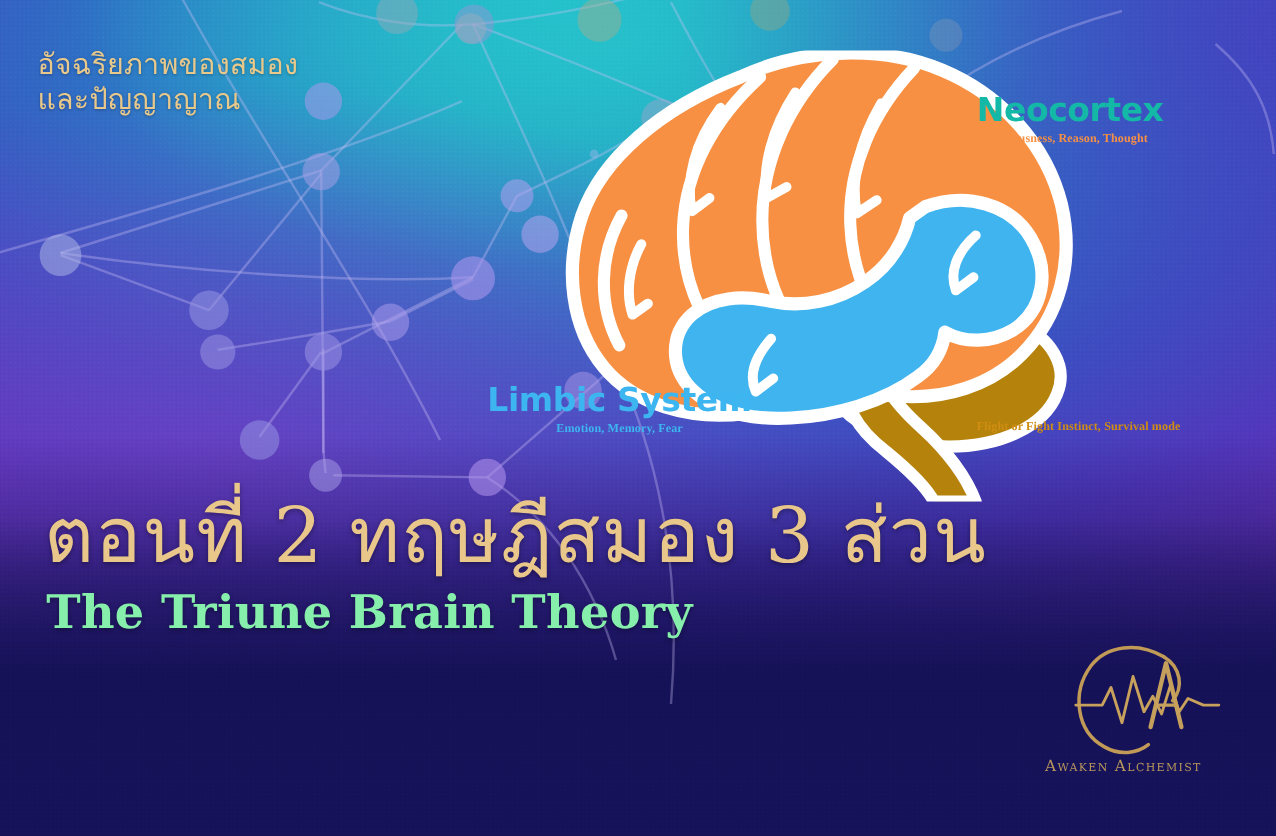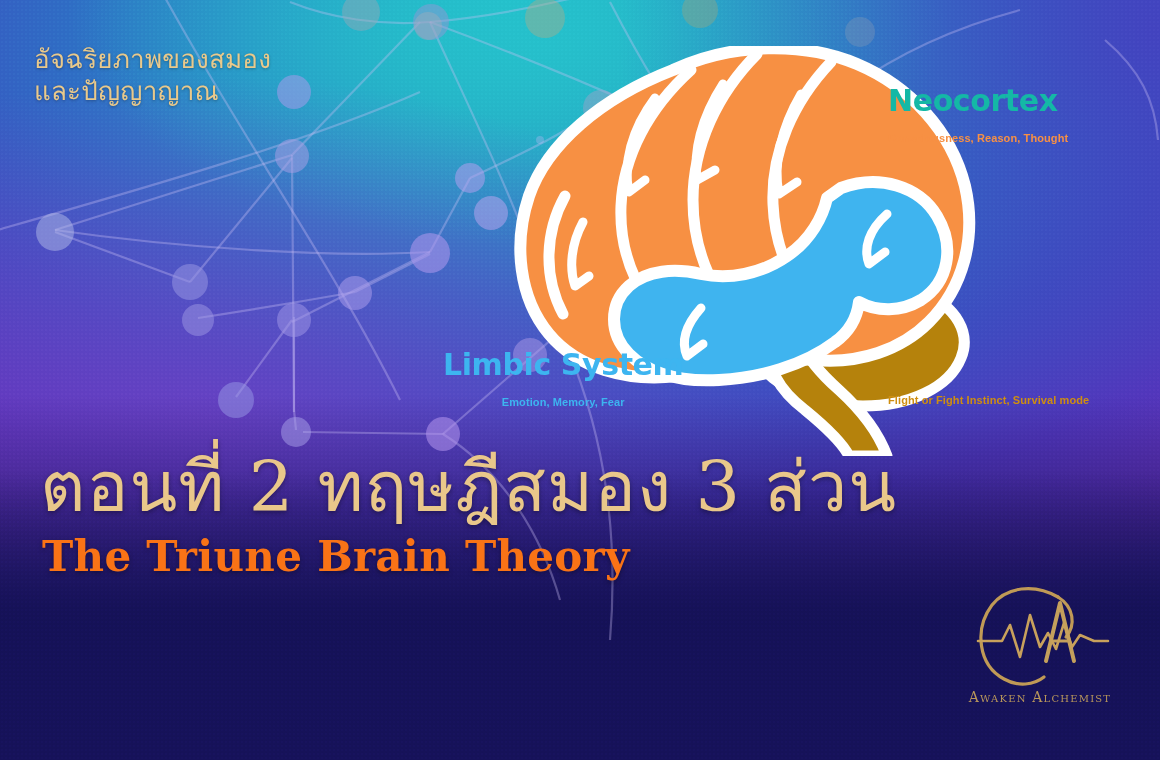--- a/index.html
+++ b/index.html
@@ -67,25 +67,25 @@
   .blabel { position:absolute; }
   .blabel .ltitle {
     font-family:"DejaVu Sans", sans-serif;
     font-weight:bold;
     font-size:30px;
     line-height:1;
     letter-spacing:-0.4px;
     white-space:nowrap;
   }
   .blabel .lsub {
-    font-family:Liberation Sans, sans-serif;
+    font-family:Liberation Serif, serif;
     font-weight:bold;
     font-size:11px;
     line-height:1.2;
-    margin-top:16px;
+    margin-top:4px;
     letter-spacing:0.1px;
     white-space:nowrap;
   }
 
   #label-neocortex  { left:888px; top:86px;  }
   #label-neocortex .ltitle { color:#14b8a6; }
   #label-neocortex .lsub   { color:#f79044; }
 
   #label-limbic     { left:443px; top:350px;text-align:center; }
   #label-limbic .ltitle { color:#3db5f0; }
@@ -101,36 +101,35 @@
     color:#e9c78a;
     font-family:"DejaVu Serif", serif;
     font-size:70px;
     line-height:1;
     letter-spacing:1px;
     white-space:nowrap;
     text-shadow:0 2px 5px rgba(0,0,0,0.35);
   }
   #title-en {
     position:absolute; left:42px; top:536px;
-    color:#f97316;
+    color:#86efac;
     font-family:"DejaVu Serif", serif;
     font-weight:bold;
     font-size:42px;
     line-height:1;
     letter-spacing:0.3px;
     white-space:nowrap;
     text-shadow:0 2px 5px rgba(0,0,0,0.35);
   }
 
   
   #logo { position:absolute; left:950px; top:585px; width:180px; height:140px; }
   #logo-mark { position:absolute; left:12px; top:0; width:150px; height:105px; }
   #logo-text {
     position:absolute; left:0; top:104px; width:180px;
-    text-align:center;
     color:#b9975b;
     font-family:"DejaVu Serif", serif;
     font-size:14px;
     letter-spacing:1.2px;
     font-variant:small-caps;
     white-space:nowrap;
   }
 </style>
 </head>
 <body>

